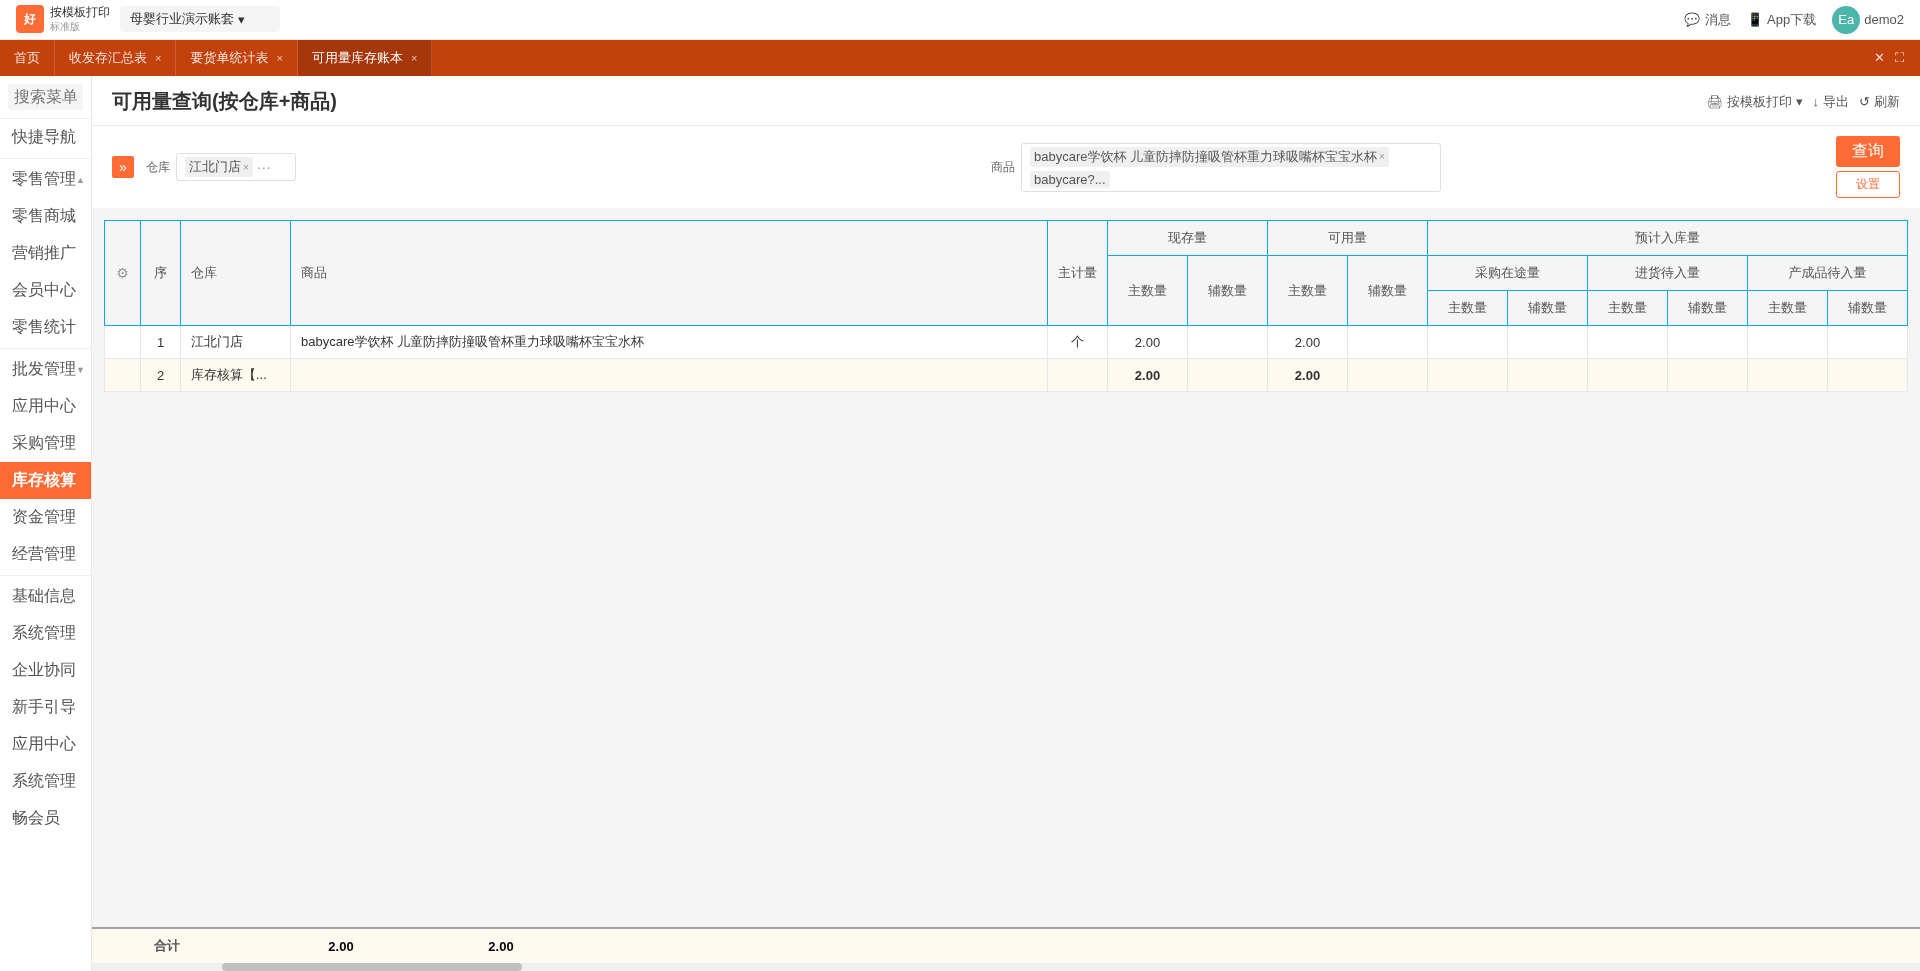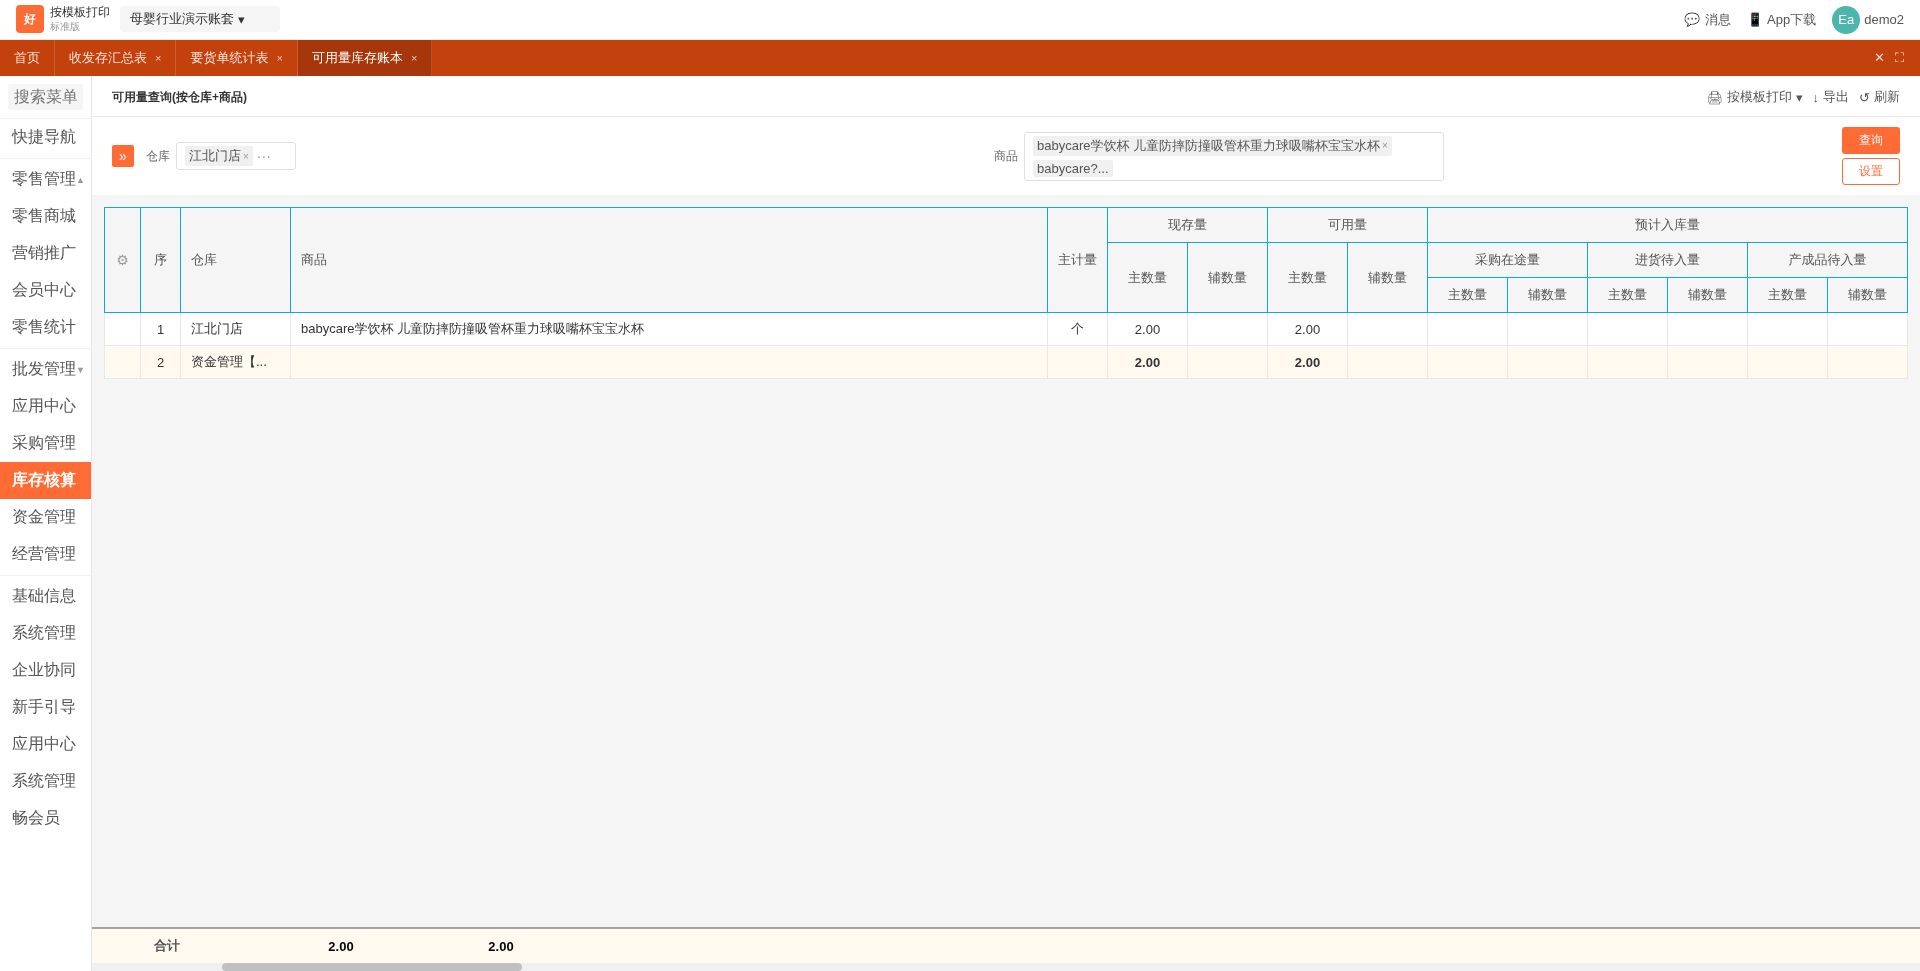--- a/index.html
+++ b/index.html
@@ -199,21 +199,21 @@
       border-bottom: 1px solid #e8e8e8;
       flex-shrink: 0;
     }
     .page-title-row {
       display: flex;
       align-items: center;
       justify-content: space-between;
       padding-bottom: 10px;
     }
     .page-title {
-      font-size: 12px;
+      font-size: 20px;
       font-weight: bold;
       color: #333;
     }
     .page-actions {
       display: flex;
       gap: 10px;
       align-items: center;
     }
     .btn-template {
       display: flex;
@@ -313,21 +313,21 @@
       flex-direction: column;
       gap: 4px;
       margin-left: auto;
     }
     .btn-query {
       background: #ff6b35;
       color: white;
       border: none;
       border-radius: 3px;
       padding: 5px 16px;
-      font-size: 12px;
+      font-size: 16px;
       cursor: pointer;
     }
     .btn-settings {
       background: #fff;
       color: #ff6b35;
       border: 1px solid #ff6b35;
       border-radius: 3px;
       padding: 4px 16px;
       font-size: 12px;
       cursor: pointer;
@@ -603,21 +603,21 @@
             <td></td>
             <td></td>
             <td></td>
             <td></td>
             <td></td>
             <td></td>
           </tr>
           <tr style="background:#fff9f0;">
             <td></td>
             <td>2</td>
-            <td class="col-warehouse">资金管理【...</td>
+            <td class="col-warehouse">库存核算【...</td>
             <td class="col-product"></td>
             <td></td>
             <td><strong>2.00</strong></td>
             <td></td>
             <td><strong>2.00</strong></td>
             <td></td>
             <td></td>
             <td></td>
             <td></td>
             <td></td>

